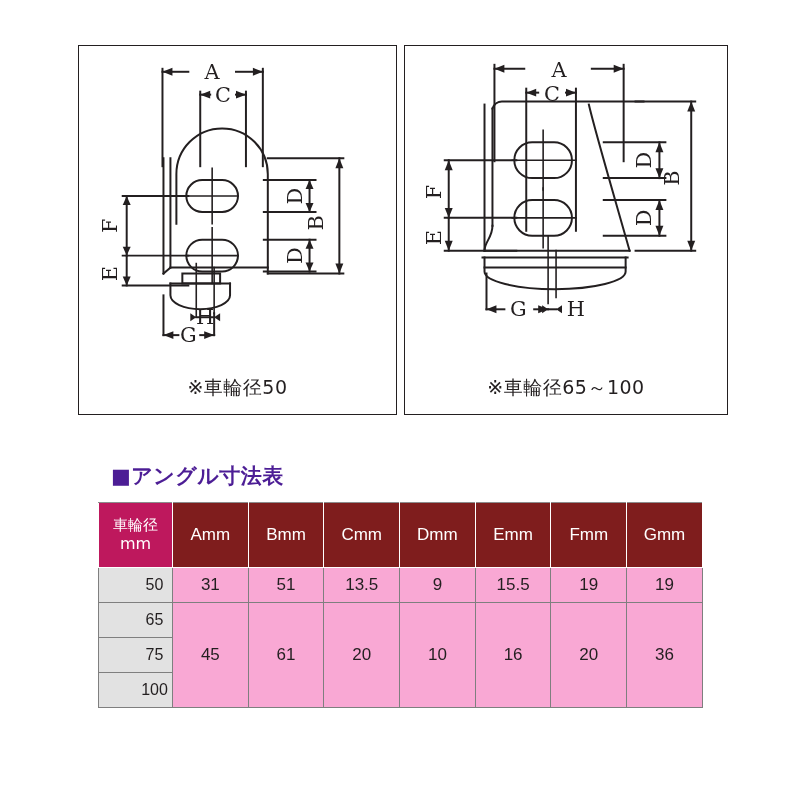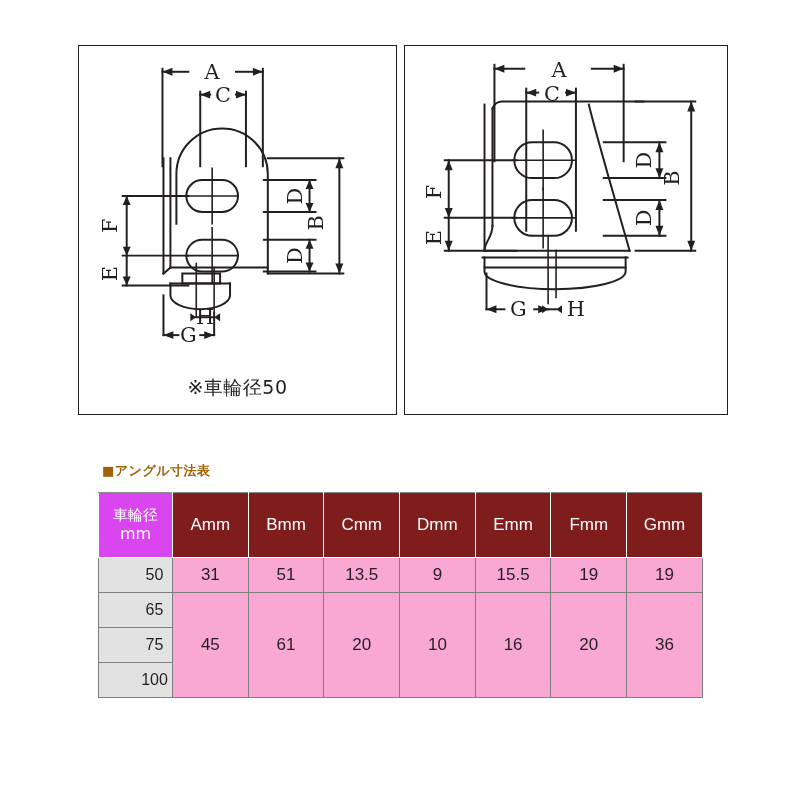--- a/index.html
+++ b/index.html
@@ -54,24 +54,24 @@
 
   
   #table-section {
     position: absolute;
     left: 98px;
     top: 462px;
     width: 604px;
   }
   #table-title {
     font-family: "DejaVu Sans", "Liberation Sans", sans-serif;
-    font-size: 13px;
+    font-size: 21px;
     font-weight: bold;
-    color: #a16207;
-    margin: 0 0 12px 4px;
+    color: #4c1d95;
+    margin: 0 0 12px 13px;
     letter-spacing: 0.5px;
   }
   table {
     border-collapse: collapse;
     width: 604px;
     table-layout: fixed;
   }
   th, td {
     border: 1px solid #7f7f7f;
     text-align: center;
@@ -82,21 +82,21 @@
   thead th {
     background: #7f1d1d;
     color: #ffffff;
     height: 62px;
     font-size: 17px;
     font-weight: normal;
     border-color: #ffffff;
     border-top: 1px solid #8c8c8c;
   }
   thead th.first-col {
-    background: #d946ef;
+    background: #be185d;
     font-family: "DejaVu Sans", "Liberation Sans", sans-serif;
     font-size: 15px;
     line-height: 1.25;
   }
   thead th .unit-small { font-size: 16px; display: block; }
   tbody td {
     background: #f9a8d4;
     height: 32px;
     font-size: 17px;
   }
@@ -298,20 +298,21 @@
         <text x="148" y="54" text-anchor="middle">C</text>
         <text x="276" y="132" text-anchor="middle" transform="rotate(-90 276 132)">B</text>
         <text x="248" y="114" text-anchor="middle" transform="rotate(-90 248 114)">D</text>
         <text x="248" y="172" text-anchor="middle" transform="rotate(-90 248 172)">D</text>
         <text x="36" y="146" text-anchor="middle" transform="rotate(-90 36 146)">F</text>
         <text x="36" y="192" text-anchor="middle" transform="rotate(-90 36 192)">E</text>
         <text x="114" y="271" text-anchor="middle">G</text>
         <text x="172" y="271" text-anchor="middle">H</text>
       </g>
     </svg>
+    <div class="panel-caption">※車輪径65～100</div>
   </div>
 </div>
 
 <div id="table-section">
   <div id="table-title">■アングル寸法表</div>
 
   <table>
     <colgroup>
       <col class="c-first">
       <col class="c-data">

